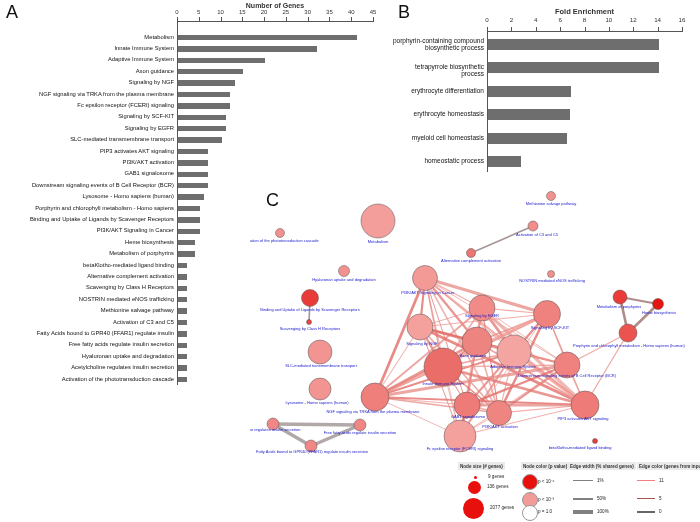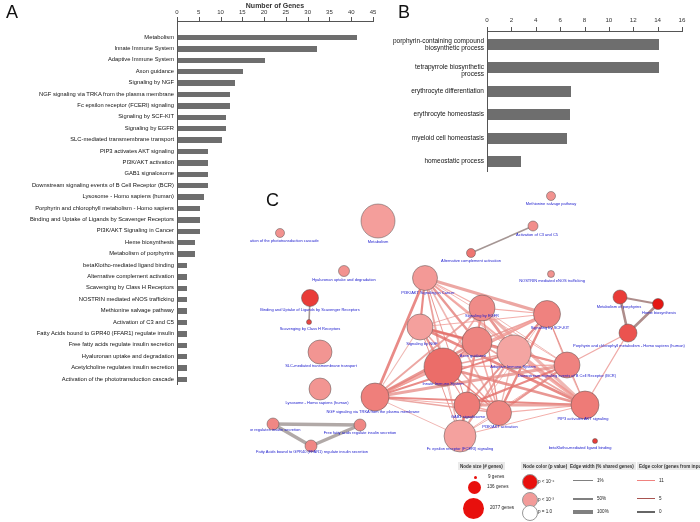--- a/index.html
+++ b/index.html
@@ -109,20 +109,21 @@
       <div class="hbar" style="left: 178px; top: 342.55px; width: 8.71111px; height: 5.5px; background: rgb(110, 110, 110);"></div>
       <div class="bar-label" style="right: 221px; top: 352.8px; font-size: 5.8px; line-height: 6.4px;">Hyaluronan uptake and degradation</div>
       <div class="hbar" style="left: 178px; top: 353.95px; width: 8.71111px; height: 5.5px; background: rgb(110, 110, 110);"></div>
       <div class="bar-label" style="right: 221px; top: 364.2px; font-size: 5.8px; line-height: 6.4px;">Acetylcholine regulates insulin secretion</div>
       <div class="hbar" style="left: 178px; top: 365.35px; width: 8.71111px; height: 5.5px; background: rgb(110, 110, 110);"></div>
       <div class="bar-label" style="right: 221px; top: 375.6px; font-size: 5.8px; line-height: 6.4px;">Activation of the phototransduction cascade</div>
       <div class="hbar" style="left: 178px; top: 376.75px; width: 8.71111px; height: 5.5px; background: rgb(110, 110, 110);"></div>
     </div>
 
   <div class="pl" style="left:398px;top:2px;">B</div>
+  <div class="chart-title" id="titleB">Fold Enrichment</div>
   <div id="panelB" style="position: absolute; left: 390px; top: 0px; width: 310px; height: 185px;">
       <div class="tick-label" style="left: 88px; top: 16px; width: 18px; font-size: 6.2px;">0</div>
       <div class="tick-mark" style="left: 97px; top: 27px; height: 4px;"></div>
       <div class="tick-label" style="left: 112.375px; top: 16px; width: 18px; font-size: 6.2px;">2</div>
       <div class="tick-mark" style="left: 121.375px; top: 27px; height: 4px;"></div>
       <div class="tick-label" style="left: 136.75px; top: 16px; width: 18px; font-size: 6.2px;">4</div>
       <div class="tick-mark" style="left: 145.75px; top: 27px; height: 4px;"></div>
       <div class="tick-label" style="left: 161.125px; top: 16px; width: 18px; font-size: 6.2px;">6</div>
       <div class="tick-mark" style="left: 170.125px; top: 27px; height: 4px;"></div>
       <div class="tick-label" style="left: 185.5px; top: 16px; width: 18px; font-size: 6.2px;">8</div>

